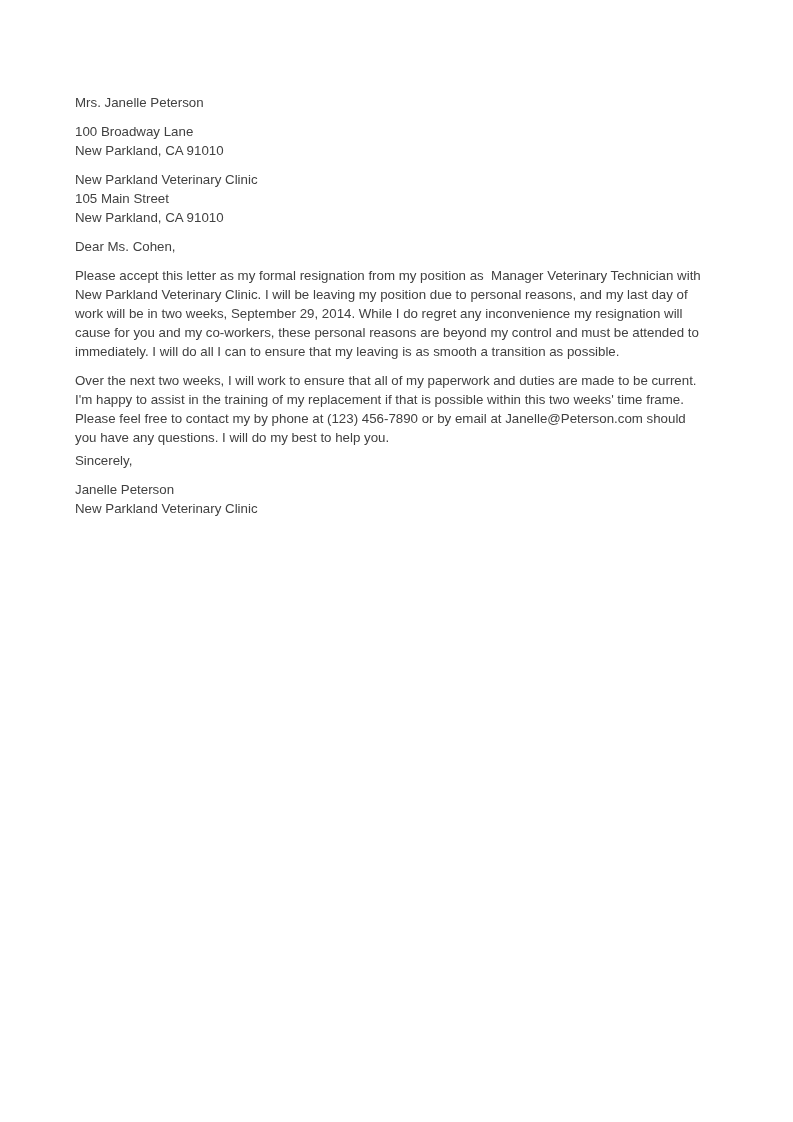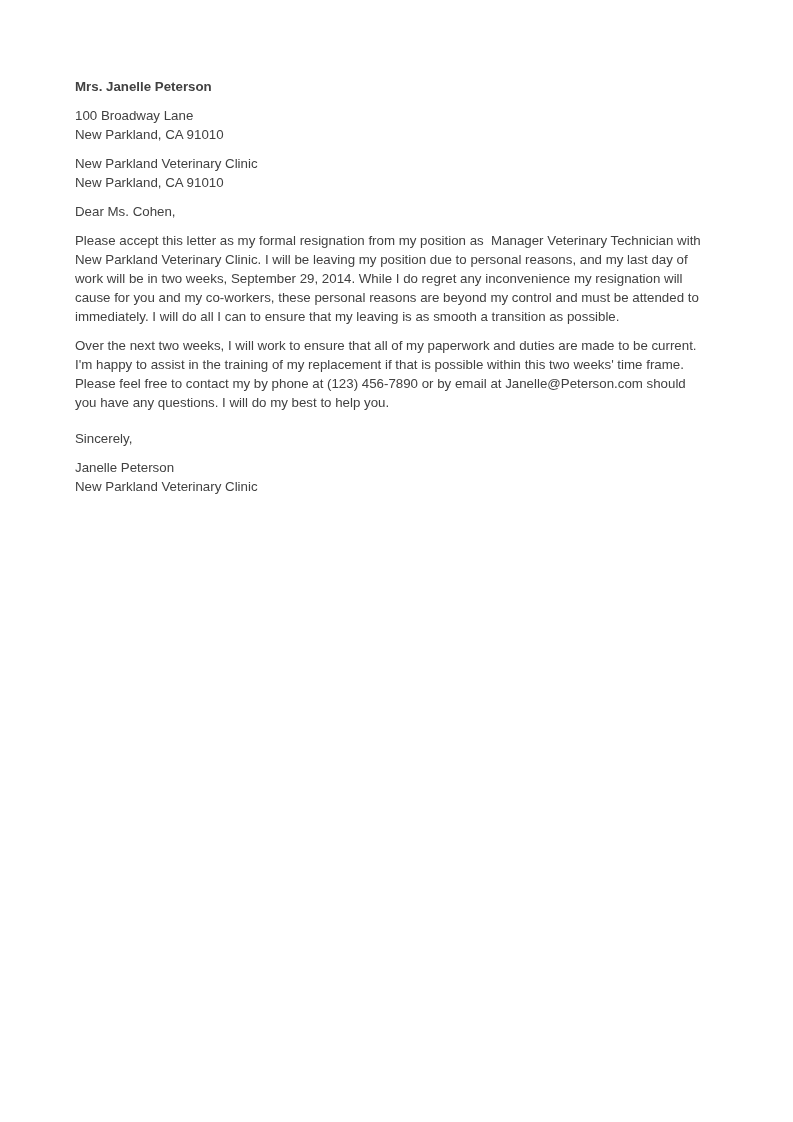--- a/index.html
+++ b/index.html
@@ -20,31 +20,30 @@
     color: #414141;
     overflow: hidden;
   }
   .content {
     width: 628px;
   }
   .block {
     margin-top: 10px;
   }
   .block.first {
-    margin-top: 0;
-    font-weight: bold;
+    margin-top: 16px;
   }
   .line {
     white-space: pre-wrap;
   }
   .para {
     white-space: pre-wrap;
   }
   .closing-line {
-    margin-top: 17px;
+    margin-top: 4px;
     white-space: pre-wrap;
   }
 </style>
 </head>
 <body>
 
 <div class="page">
   <div class="content">
 
     <div class="block first">
@@ -52,20 +51,21 @@
     </div>
 
     <div class="block">
       <div class="line">100 Broadway Lane</div>
       <div class="line">New Parkland, CA 91010</div>
     </div>
 
 
     <div class="block">
       <div class="line">New Parkland Veterinary Clinic</div>
+      <div class="line">105 Main Street</div>
       <div class="line">New Parkland, CA 91010</div>
     </div>
 
     <div class="block">Dear Ms. Cohen,</div>
 
     <div class="block para">Please accept this letter as my formal resignation from my position as  Manager Veterinary Technician with New Parkland Veterinary Clinic. I will be leaving my position due to personal reasons, and my last day of work will be in two weeks, September 29, 2014. While I do regret any inconvenience my resignation will cause for you and my co-workers, these personal reasons are beyond my control and must be attended to immediately. I will do all I can to ensure that my leaving is as smooth a transition as possible.</div>
 
     <div class="block para">Over the next two weeks, I will work to ensure that all of my paperwork and duties are made to be current. I'm happy to assist in the training of my replacement if that is possible within this two weeks' time frame. Please feel free to contact my by phone at (123) 456-7890 or by email at Janelle@Peterson.com should you have any questions. I will do my best to help you.</div>
 
 

